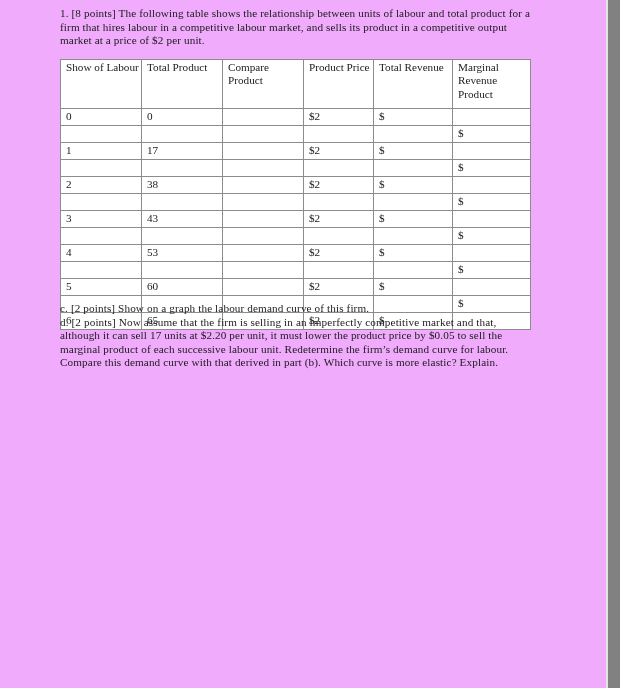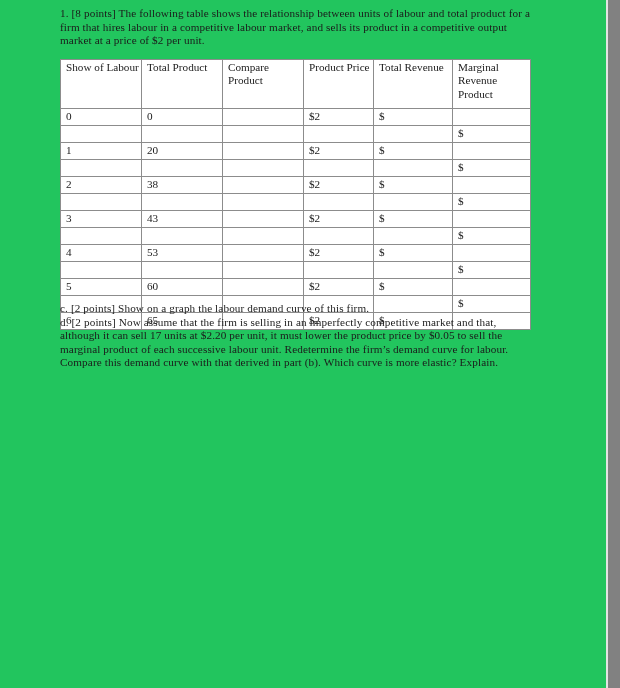--- a/index.html
+++ b/index.html
@@ -14,21 +14,21 @@
     overflow: hidden;
     position: relative;
   }
 
   .page-canvas {
     position: absolute;
     left: 0;
     top: 0;
     width: 606px;
     height: 688px;
-    background: #22c55e;
+    background: #f0abfc;
     overflow: hidden;
   }
 
   .right-gutter {
     position: absolute;
     right: 0;
     top: 0;
     width: 14px;
     height: 688px;
     background: #818181;
@@ -149,21 +149,21 @@
           <td></td>
           <td></td>
           <td></td>
           <td></td>
           <td></td>
           <td>$</td>
         </tr>
 
         <tr class="data-row">
           <td>1</td>
-          <td>20</td>
+          <td>17</td>
           <td></td>
           <td>$2</td>
           <td>$</td>
           <td></td>
         </tr>
         <tr class="spacer-row">
           <td></td>
           <td></td>
           <td></td>
           <td></td>

